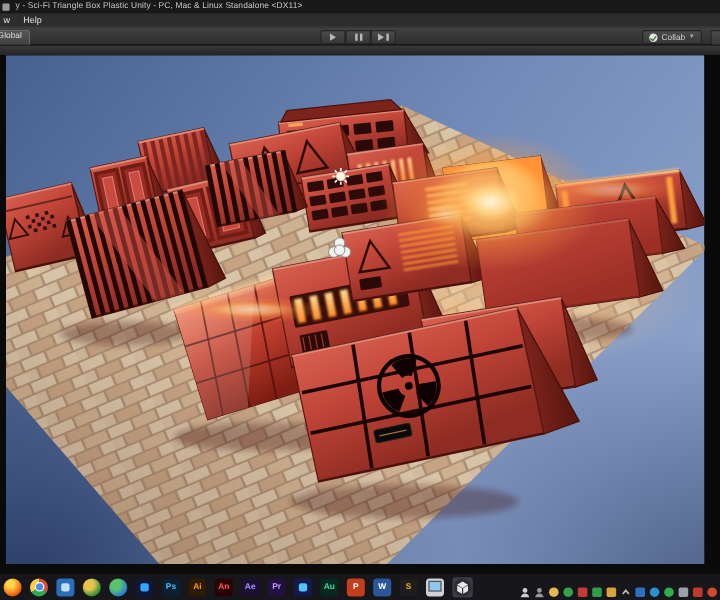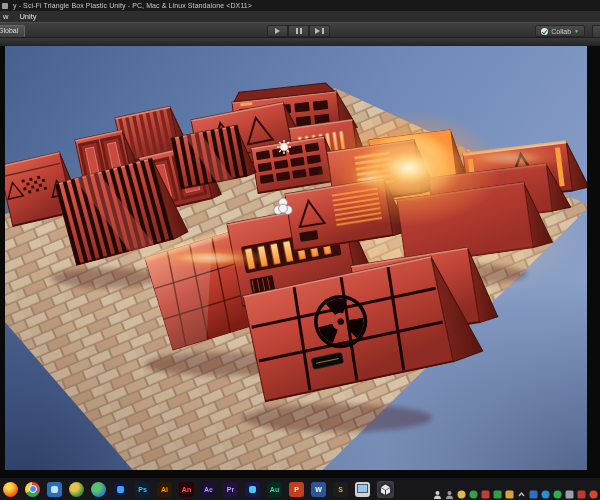--- a/index.html
+++ b/index.html
@@ -60,21 +60,21 @@
 
 <div class="screen">
 
   <div class="titlebar">
     <span class="win-icon"></span>
     <span class="title-text">y - Sci-Fi Triangle Box Plastic Unity - PC, Mac &amp; Linux Standalone &lt;DX11&gt;</span>
   </div>
 
   <div class="menubar">
     <span class="menu-item">w</span>
-    <span class="menu-item">Unity</span>
+    <span class="menu-item">Help</span>
   </div>
 
   <div class="toolbar">
     <div class="global-btn">Global</div>
     <div class="transport">
       <div class="tbtn">
           <span class="tri"></span>
         </div>
       <div class="tbtn">
           <span class="bar"></span>

